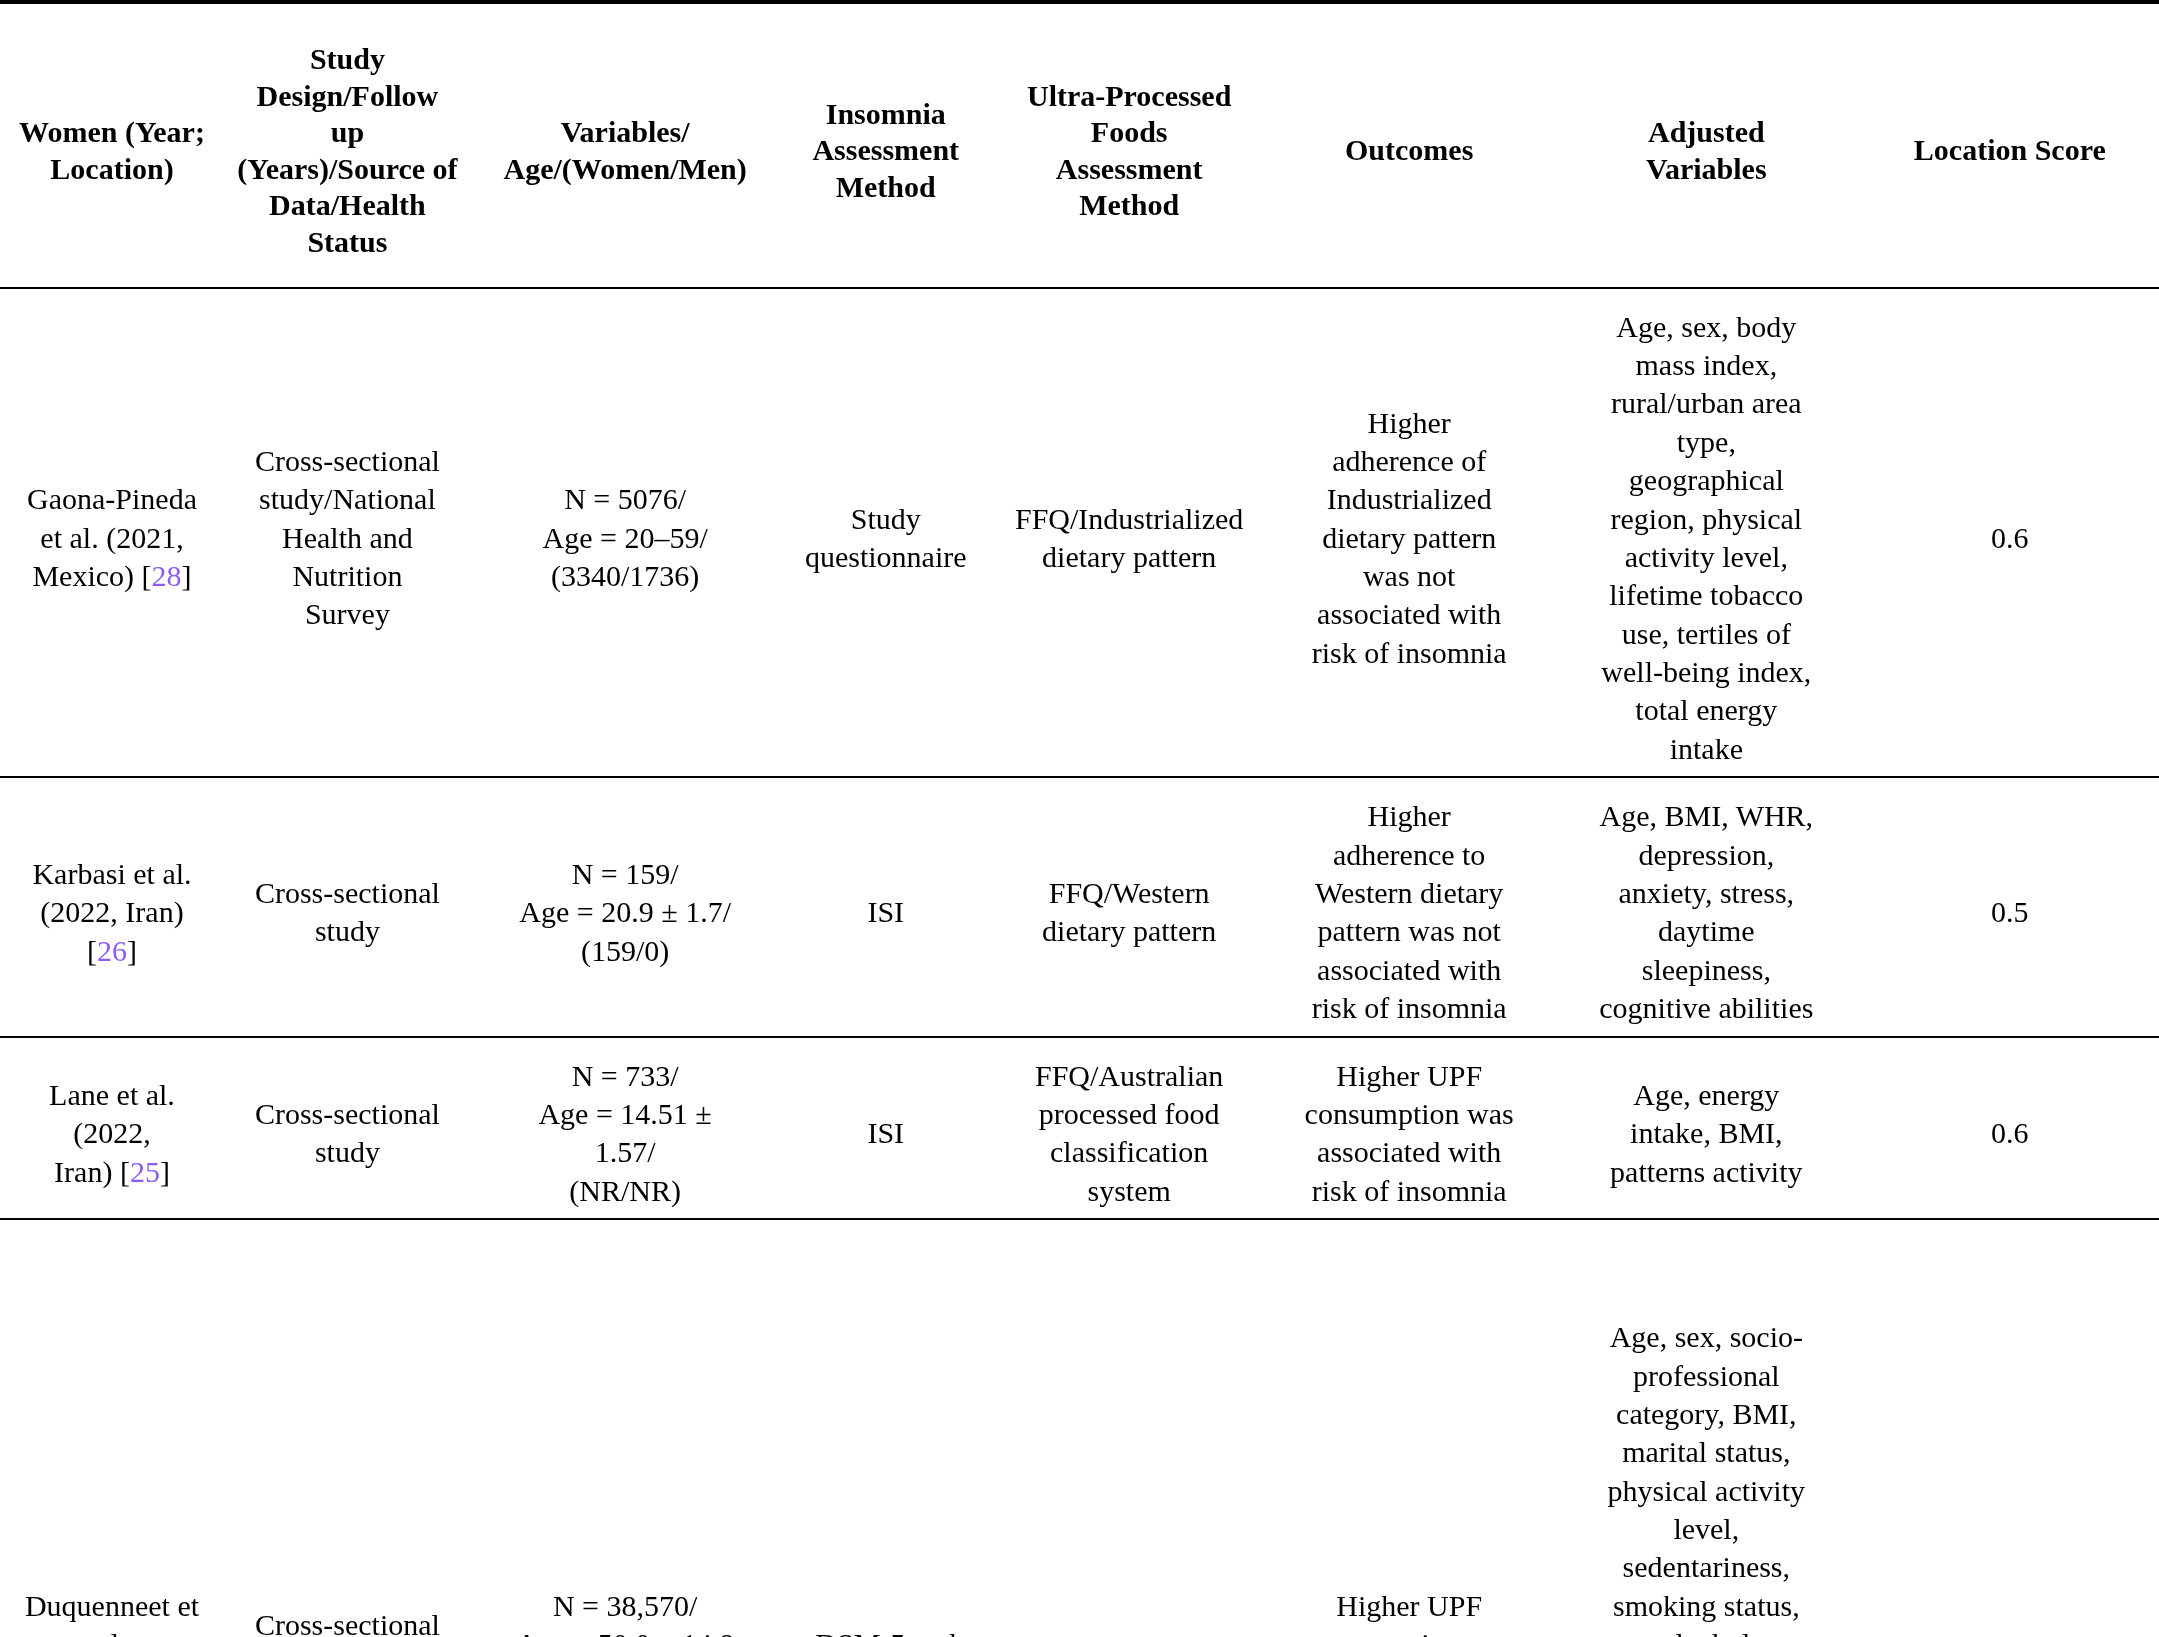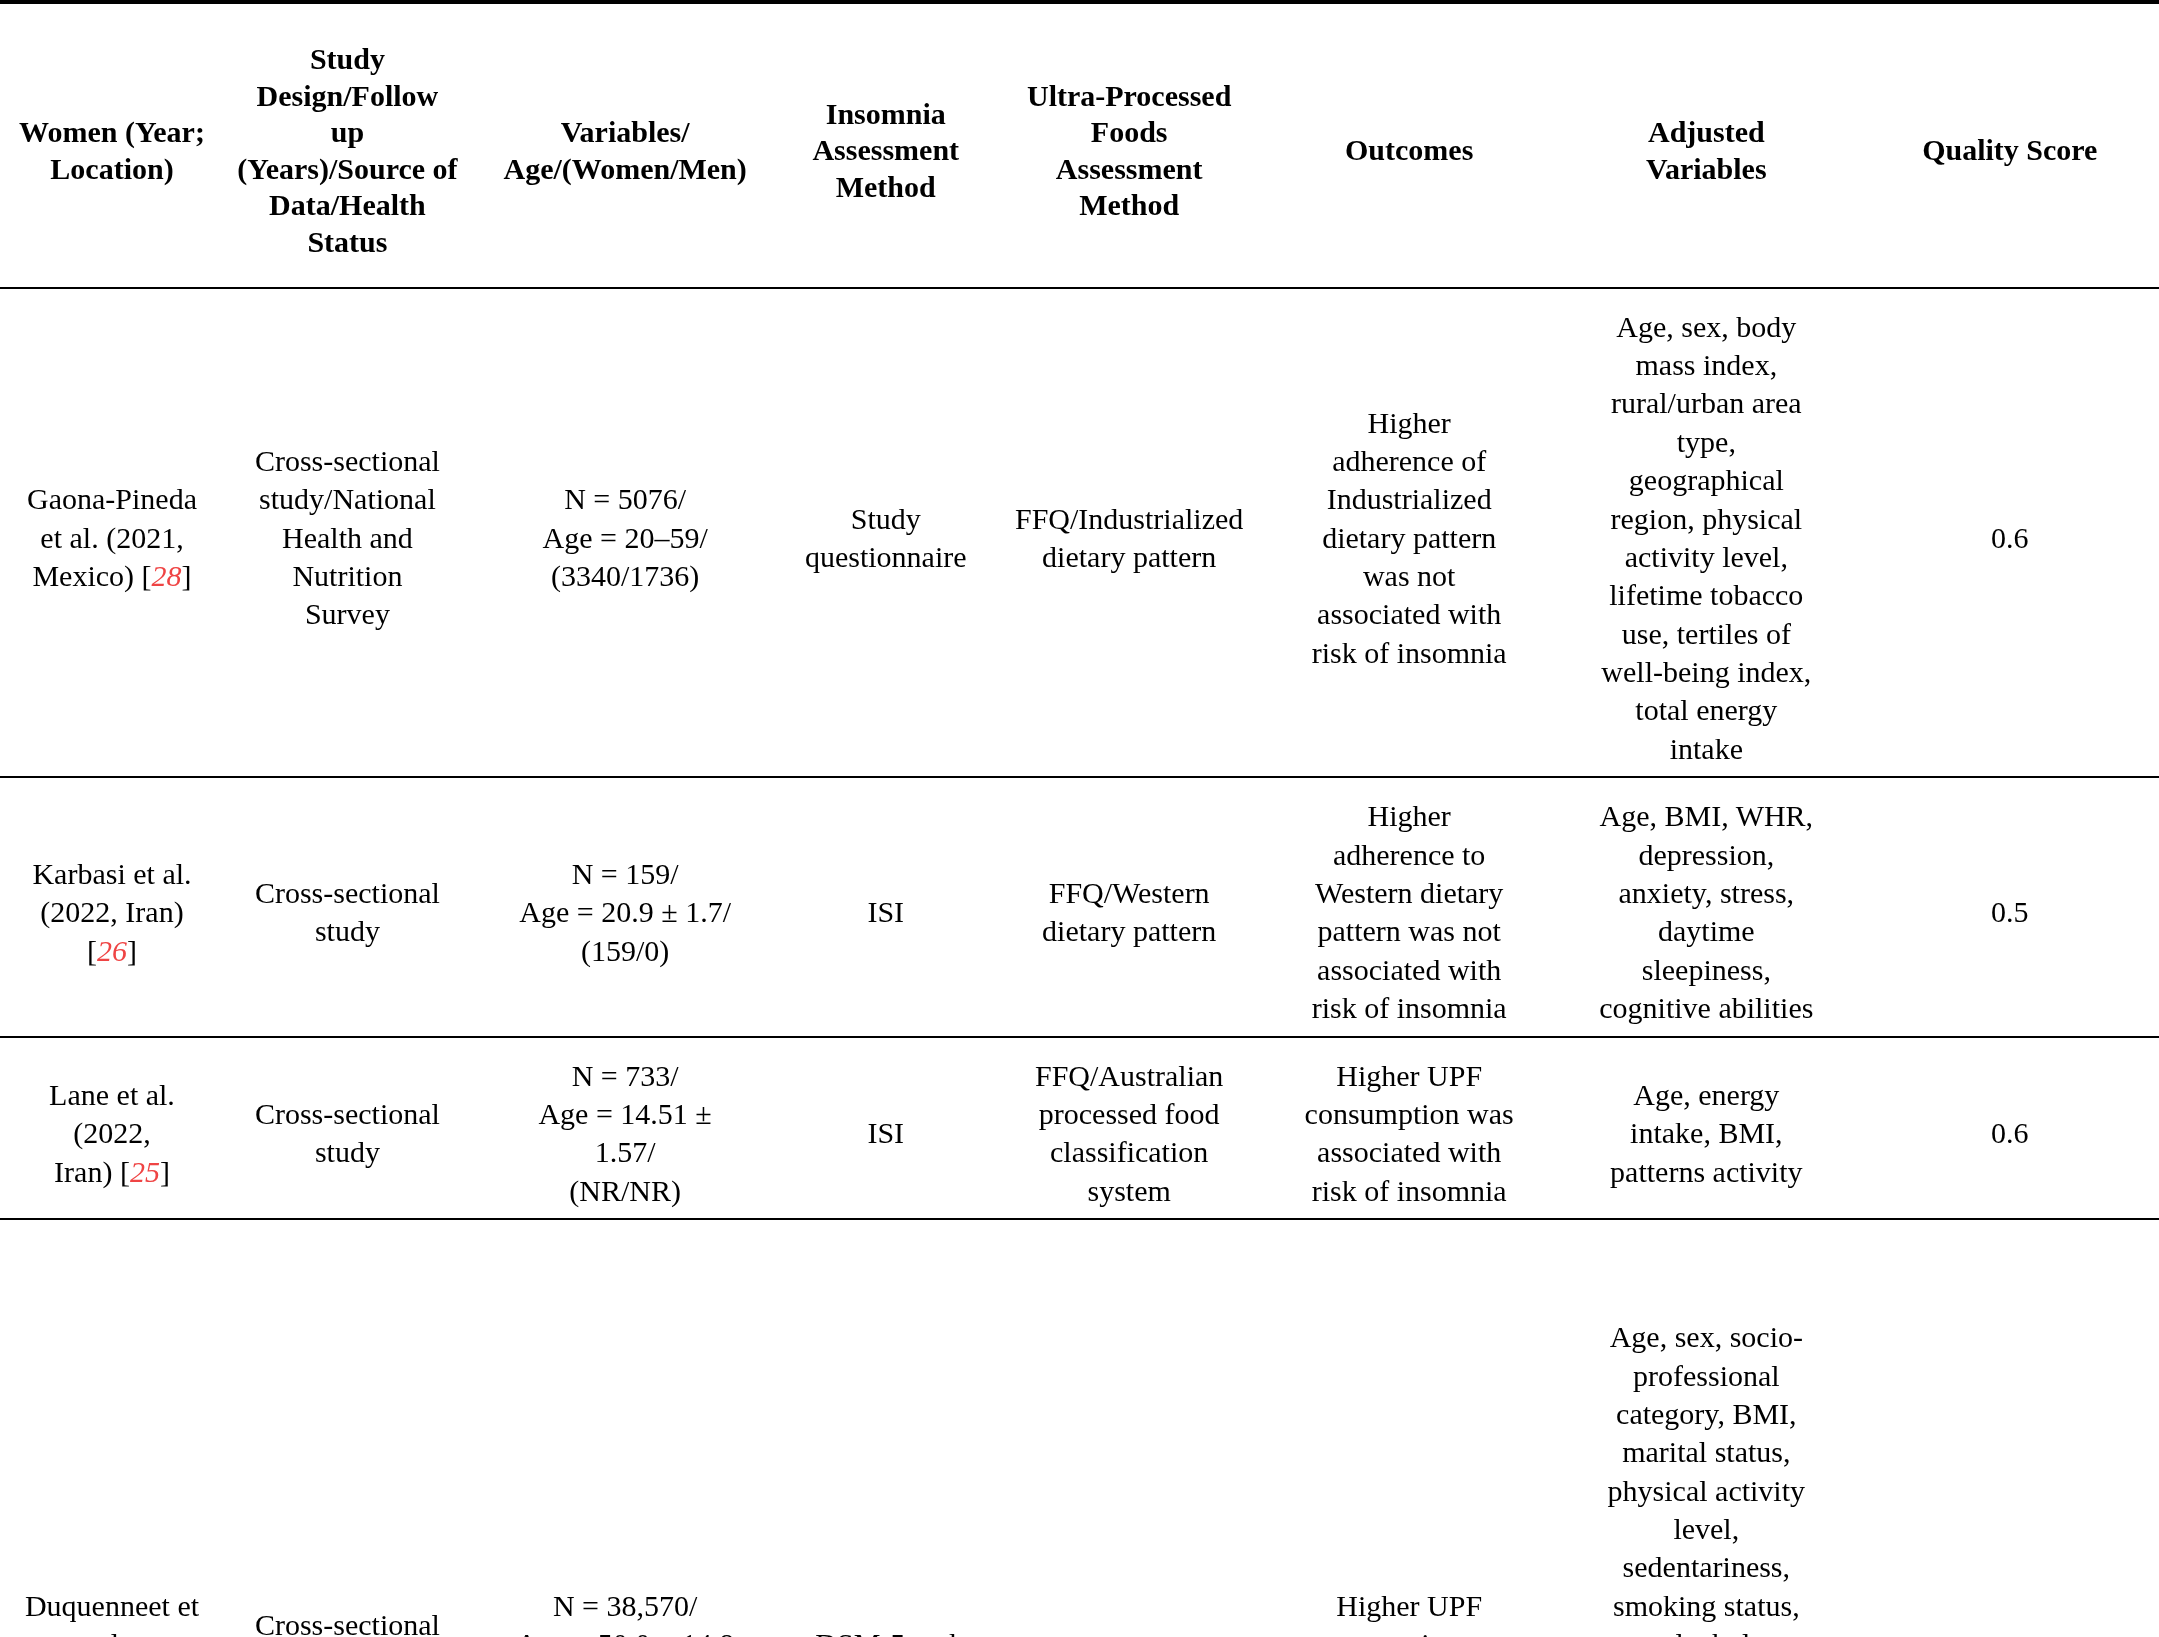--- a/index.html
+++ b/index.html
@@ -57,22 +57,21 @@
   col.c-outcomes      { width: 250px; }
   col.c-adjusted      { width: 270px; }
   col.c-quality       { width: 261px; }
 
   .cell-text {
     display: block;
     white-space: pre-line;
     margin-top: 11px;
   }
   .cite {
-    color: #ef4444;
-    font-style: italic;
+    color: #8b5cf6;
   }
   .row-tall-1 td { height: 300px; }
   .row-tall-2 td { height: 150px; }
   .row-tall-3 td { height: 132px; }
   .row-tall-4 td { height: 860px; vertical-align: middle; }
 </style>
 </head>
 <body>
 
 <div class="page">
@@ -117,21 +116,21 @@
 Method</span>
           </th>
         <th>
             <span class="cell-text">Outcomes</span>
           </th>
         <th>
             <span class="cell-text">Adjusted
 Variables</span>
           </th>
         <th>
-            <span class="cell-text">Quality Score</span>
+            <span class="cell-text">Location Score</span>
           </th>
       </tr>
     </thead>
     <tbody>
 
       <tr class="row-tall-1">
         <td>
             <span class="cell-text"><span>Gaona-Pineda
 et al. (2021,
 Mexico) [</span><span class="cite">28</span><span>]</span></span>

